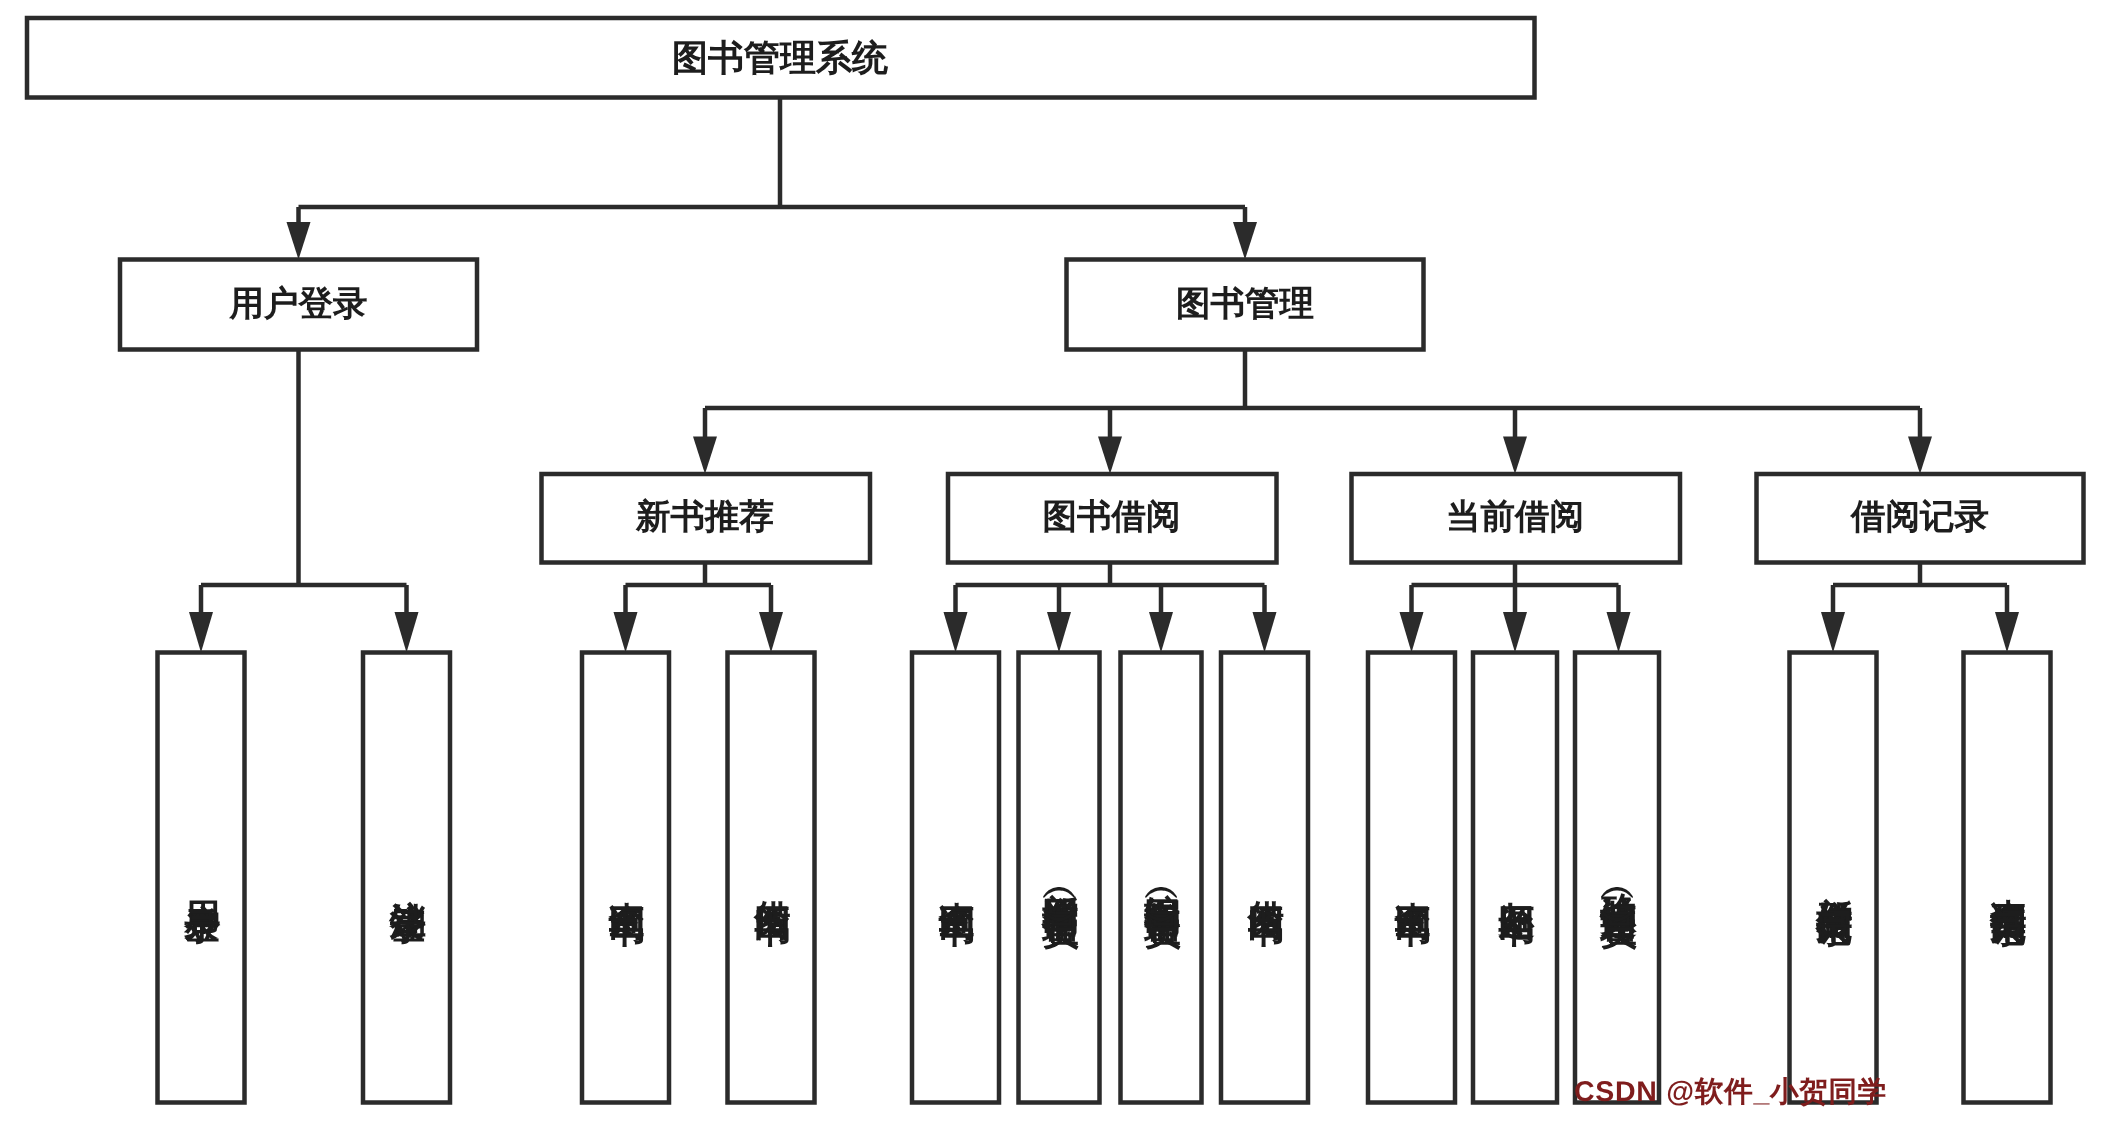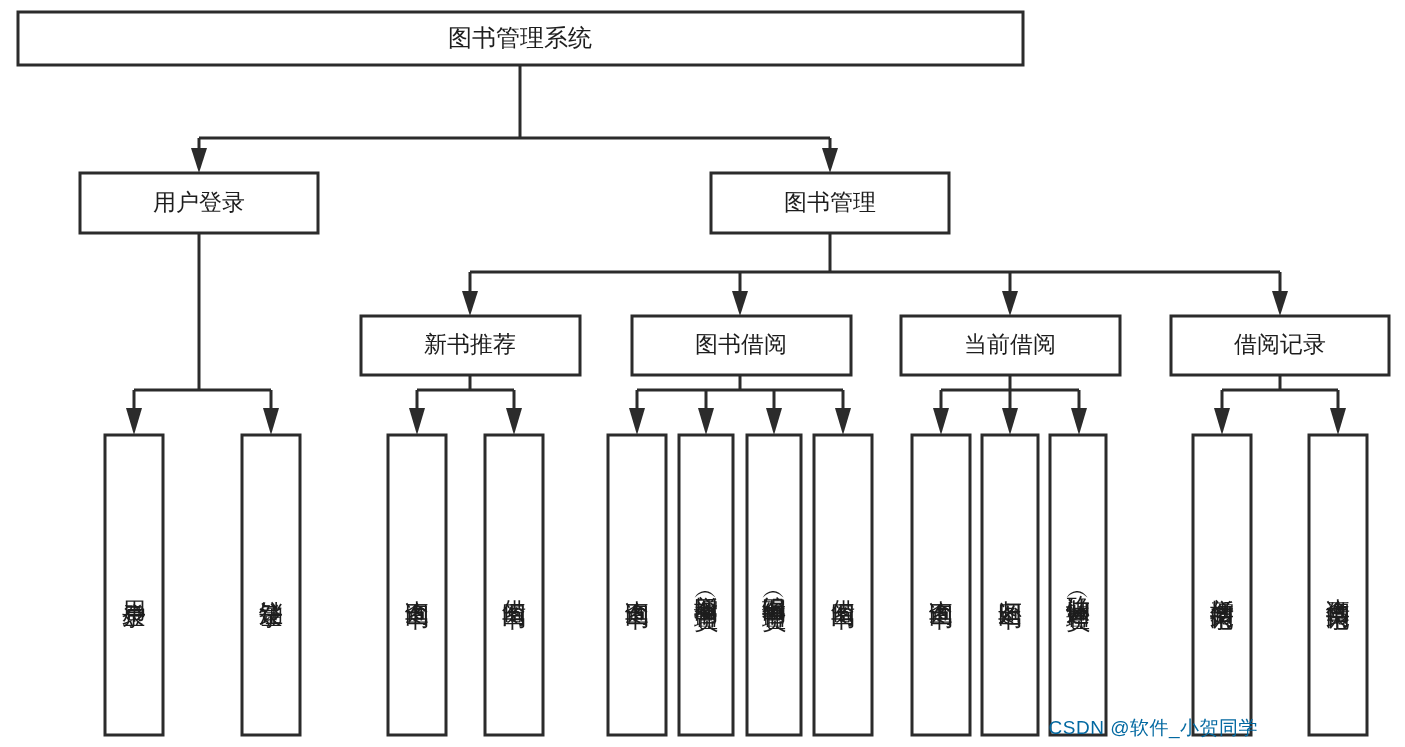--- a/index.html
+++ b/index.html
@@ -11,20 +11,21 @@
     width: 1405px;
     height: 747px;
     font-family: "Liberation Sans", "DejaVu Sans", sans-serif;
     overflow: hidden;
     position: relative;
   }
   #diagram-root {
     position: relative;
     width: 1272px;
     height: 747px;
+    font-weight: bold;
   }
   svg.diagram-canvas {
     position: absolute;
     top: 0;
     left: 0;
     width: 1405px;
     height: 747px;
   }
   .node-box {
     fill: #ffffff;
@@ -71,21 +72,21 @@
     color: #1d1d1d;
     white-space: nowrap;
     text-align: center;
   }
   .watermark {
     position: absolute;
     right: 14px;
     bottom: 6px;
     font-family: "Liberation Sans", "DejaVu Sans", sans-serif;
     font-size: 19px;
-    color: #0369a1;
+    color: #7f1d1d;
     letter-spacing: 0.5px;
     white-space: nowrap;
   }
 </style>
 </head>
 <body>
 
 <div id="diagram-root">
 
   <svg class="diagram-canvas" viewBox="0 0 1405 747" xmlns="http://www.w3.org/2000/svg">

